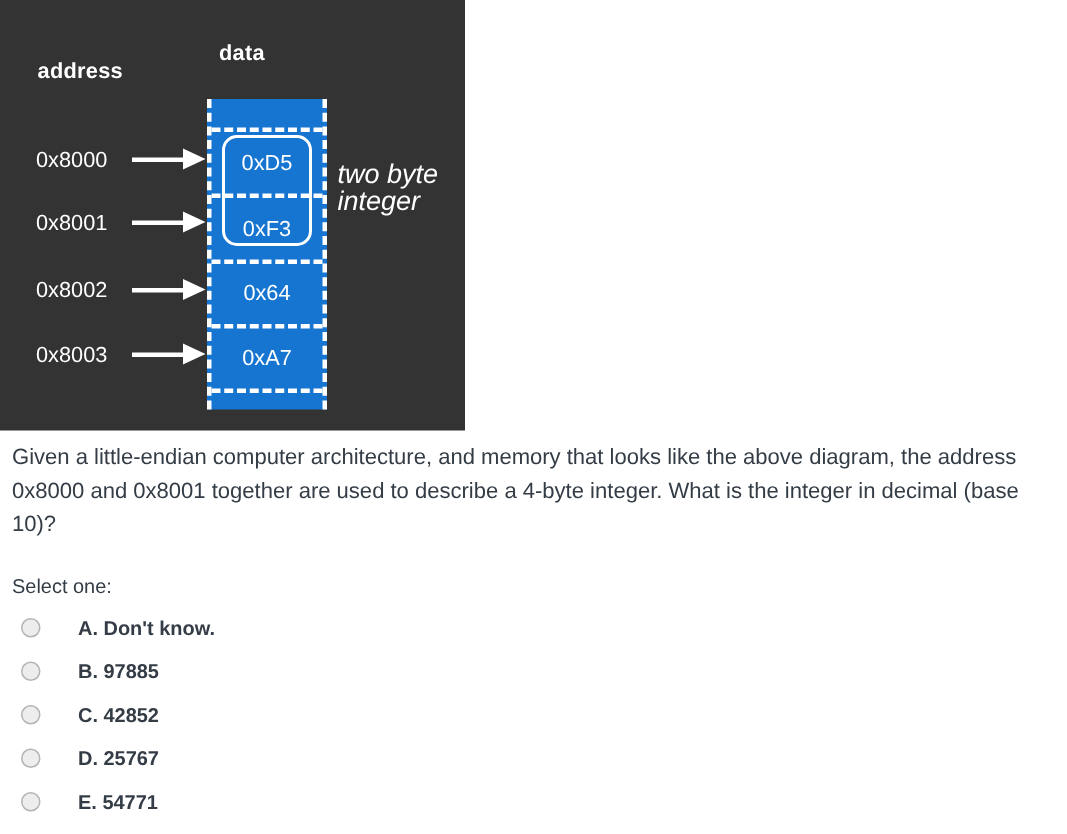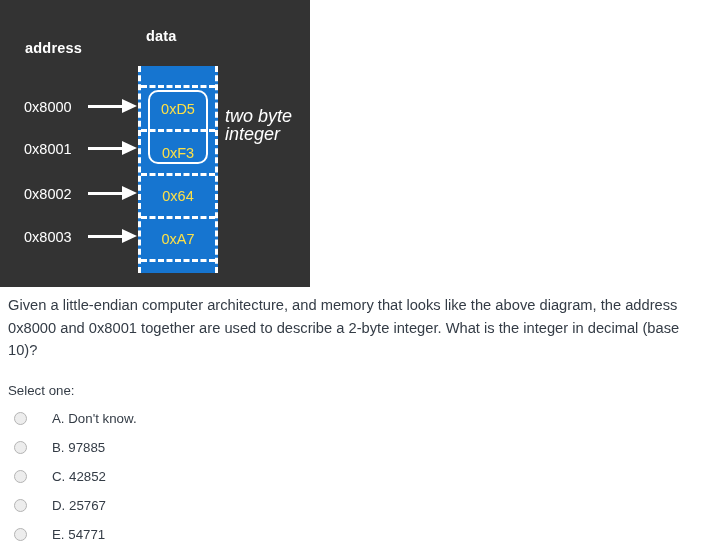--- a/index.html
+++ b/index.html
@@ -39,21 +39,21 @@
   
   .memcol{
     position:absolute;left:138px;top:66px;width:80px;height:207px;
     background:#1675D0;
     border-left:3px dashed #ffffff;border-right:3px dashed #ffffff;
     box-sizing:border-box;
   }
   .cell{
     position:absolute;left:0;width:100%;box-sizing:border-box;
     display:flex;align-items:center;justify-content:center;
-    color:#fde047;font-size:14.5px;
+    color:#ffffff;font-size:14.5px;
   }
   .cell.sep{border-bottom:3px dashed #ffffff;}
   .c-top   {top:0px;   height:22px;}
   .c-0     {top:22px;  height:44px;}
   .c-1     {top:66px;  height:44px;}
   .c-2     {top:110px; height:43px;}
   .c-3     {top:153px; height:43px;}
   .c-bot   {top:196px; height:11px;}
 
   
@@ -81,21 +81,21 @@
   .options{position:absolute;left:8px;top:404px;width:400px;}
   .opt{
     display:flex;align-items:center;height:29px;
   }
   .radio{
     width:13px;height:13px;border-radius:50%;
     background:#ededed;border:1px solid #b4b4b4;
     box-sizing:border-box;flex:0 0 auto;margin-left:6px;
   }
   .opt-label{
-    margin-left:25px;color:#343c46;font-size:13.3px;white-space:nowrap;
+    margin-left:25px;color:#343c46;font-size:13.3px;white-space:nowrap;font-weight:bold;
   }
 </style>
 </head>
 <body>
 
 <div class="diagram">
 
   <div class="hdr hdr-address">address</div>
   <div class="hdr hdr-data">data</div>
 
@@ -134,21 +134,21 @@
     <div class="cell sep c-1">0xF3</div>
     <div class="cell sep c-2">0x64</div>
     <div class="cell sep c-3">0xA7</div>
     <div class="cell c-bot"></div>
   </div>
 
   <div class="highlight"></div>
   <div class="twobyte">two byte integer</div>
 </div>
 
-<div class="question">Given a little-endian computer architecture, and memory that looks like the above diagram, the address 0x8000 and 0x8001 together are used to describe a 2-byte integer. What is the integer in decimal (base 10)?</div>
+<div class="question">Given a little-endian computer architecture, and memory that looks like the above diagram, the address 0x8000 and 0x8001 together are used to describe a 4-byte integer. What is the integer in decimal (base 10)?</div>
 
 <div class="select-one">Select one:</div>
 
 <div class="options">
   <div class="opt">
     <span class="radio"></span>
     <span class="opt-label">A. Don't know.</span>
   </div>
   <div class="opt">
     <span class="radio"></span>

